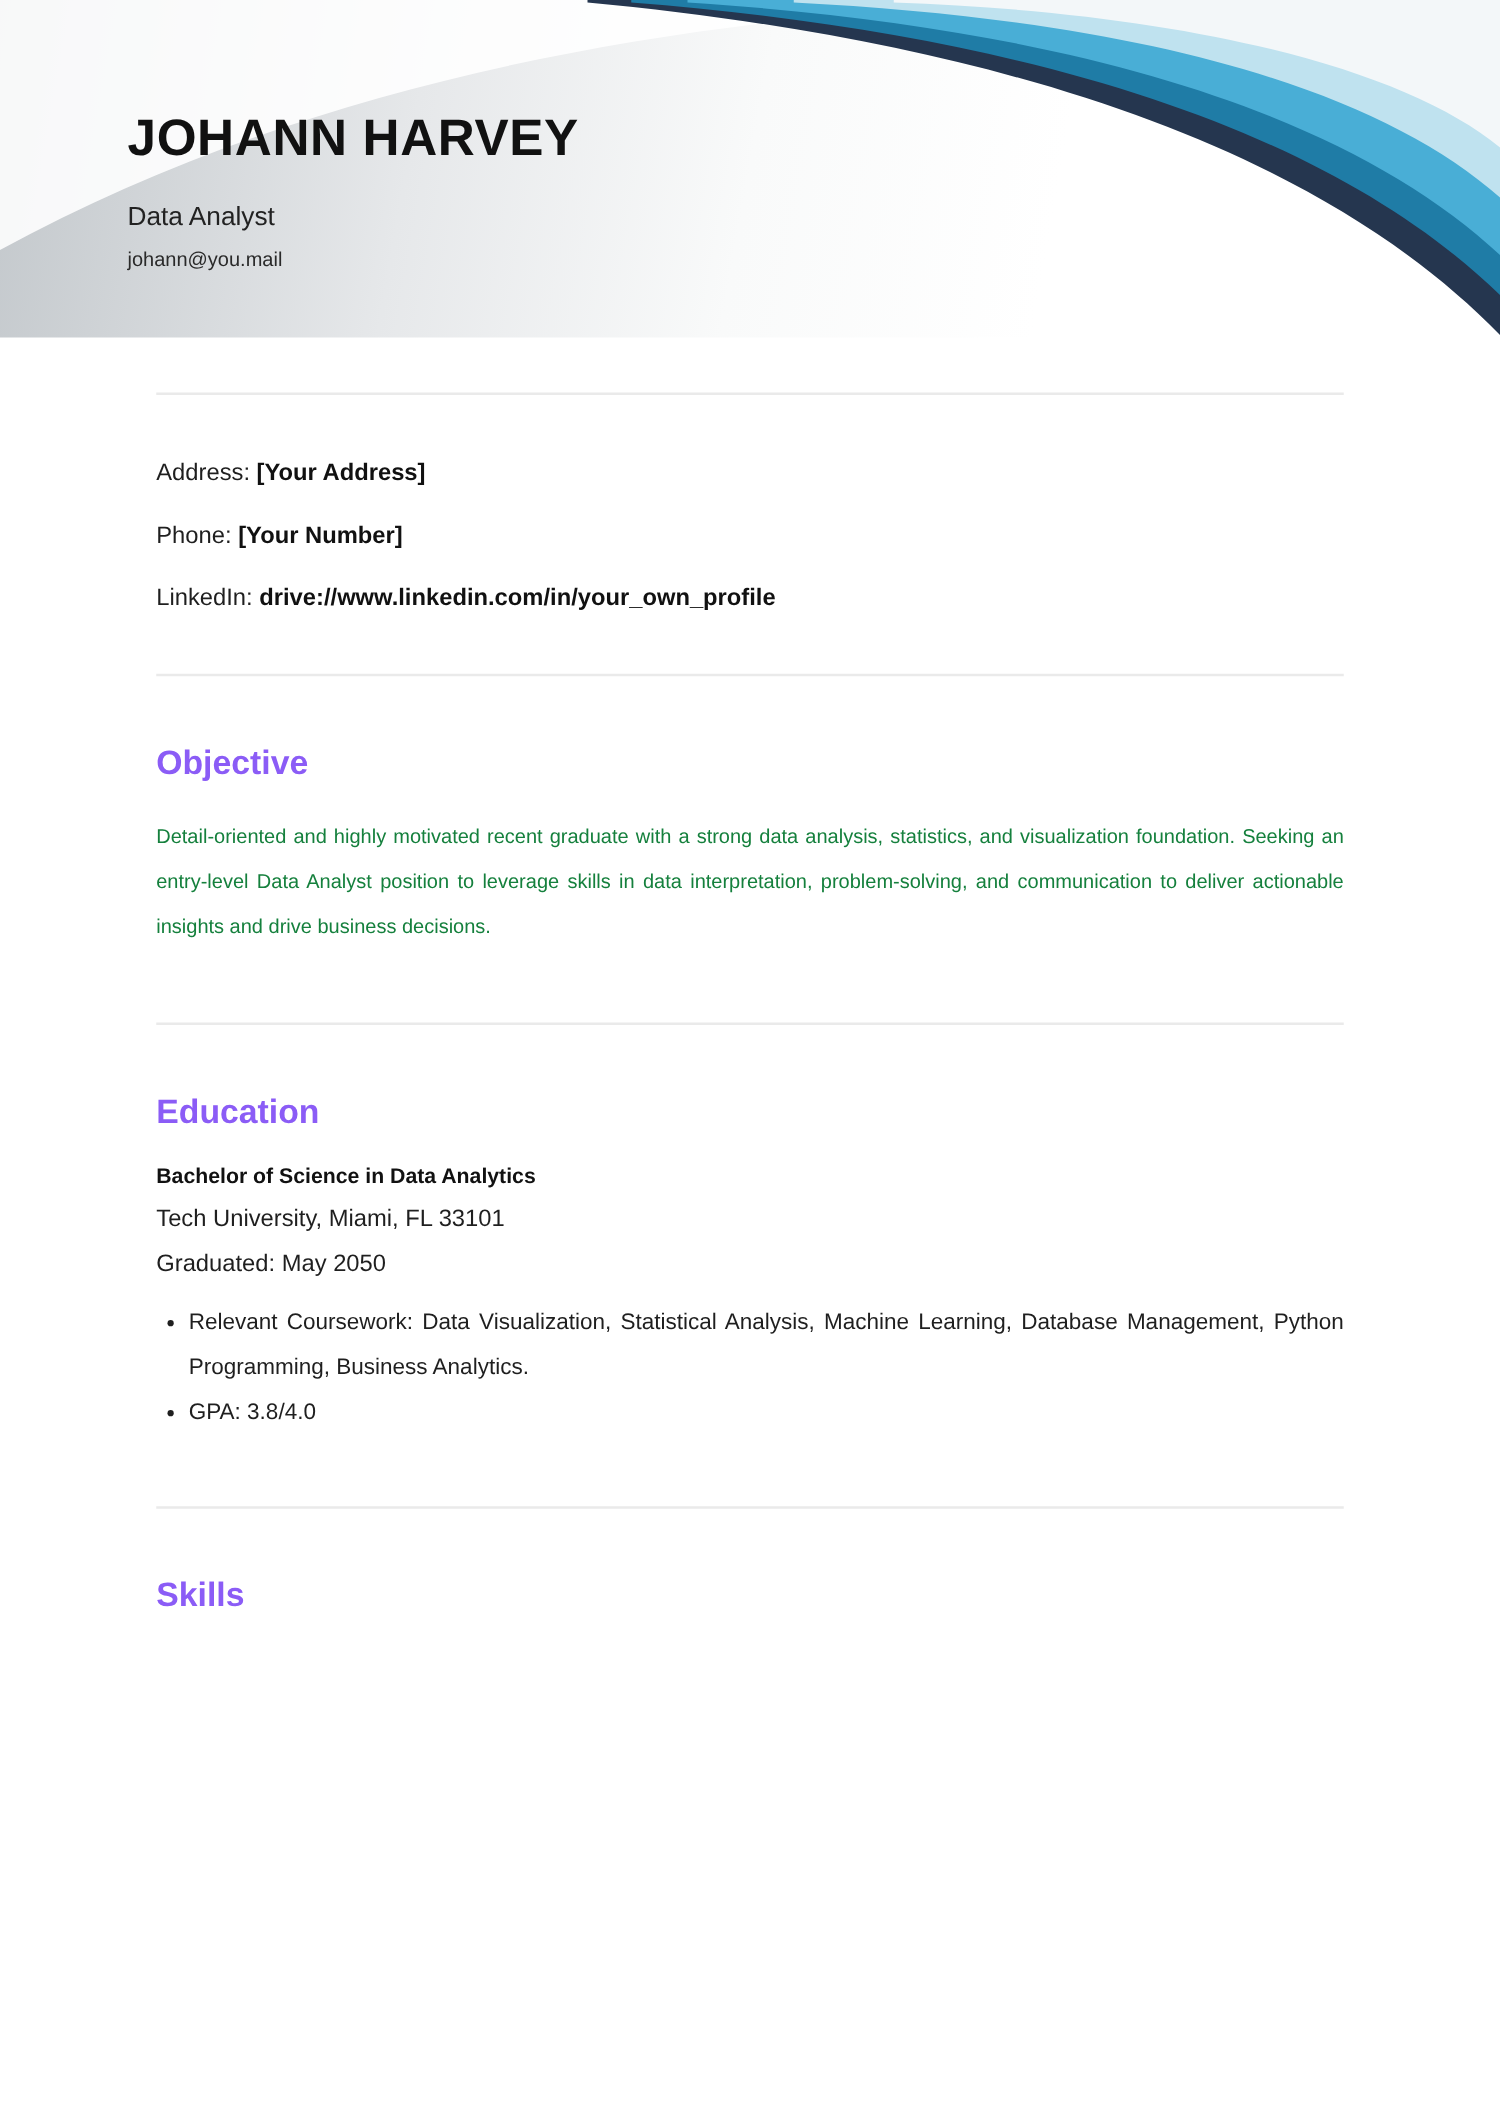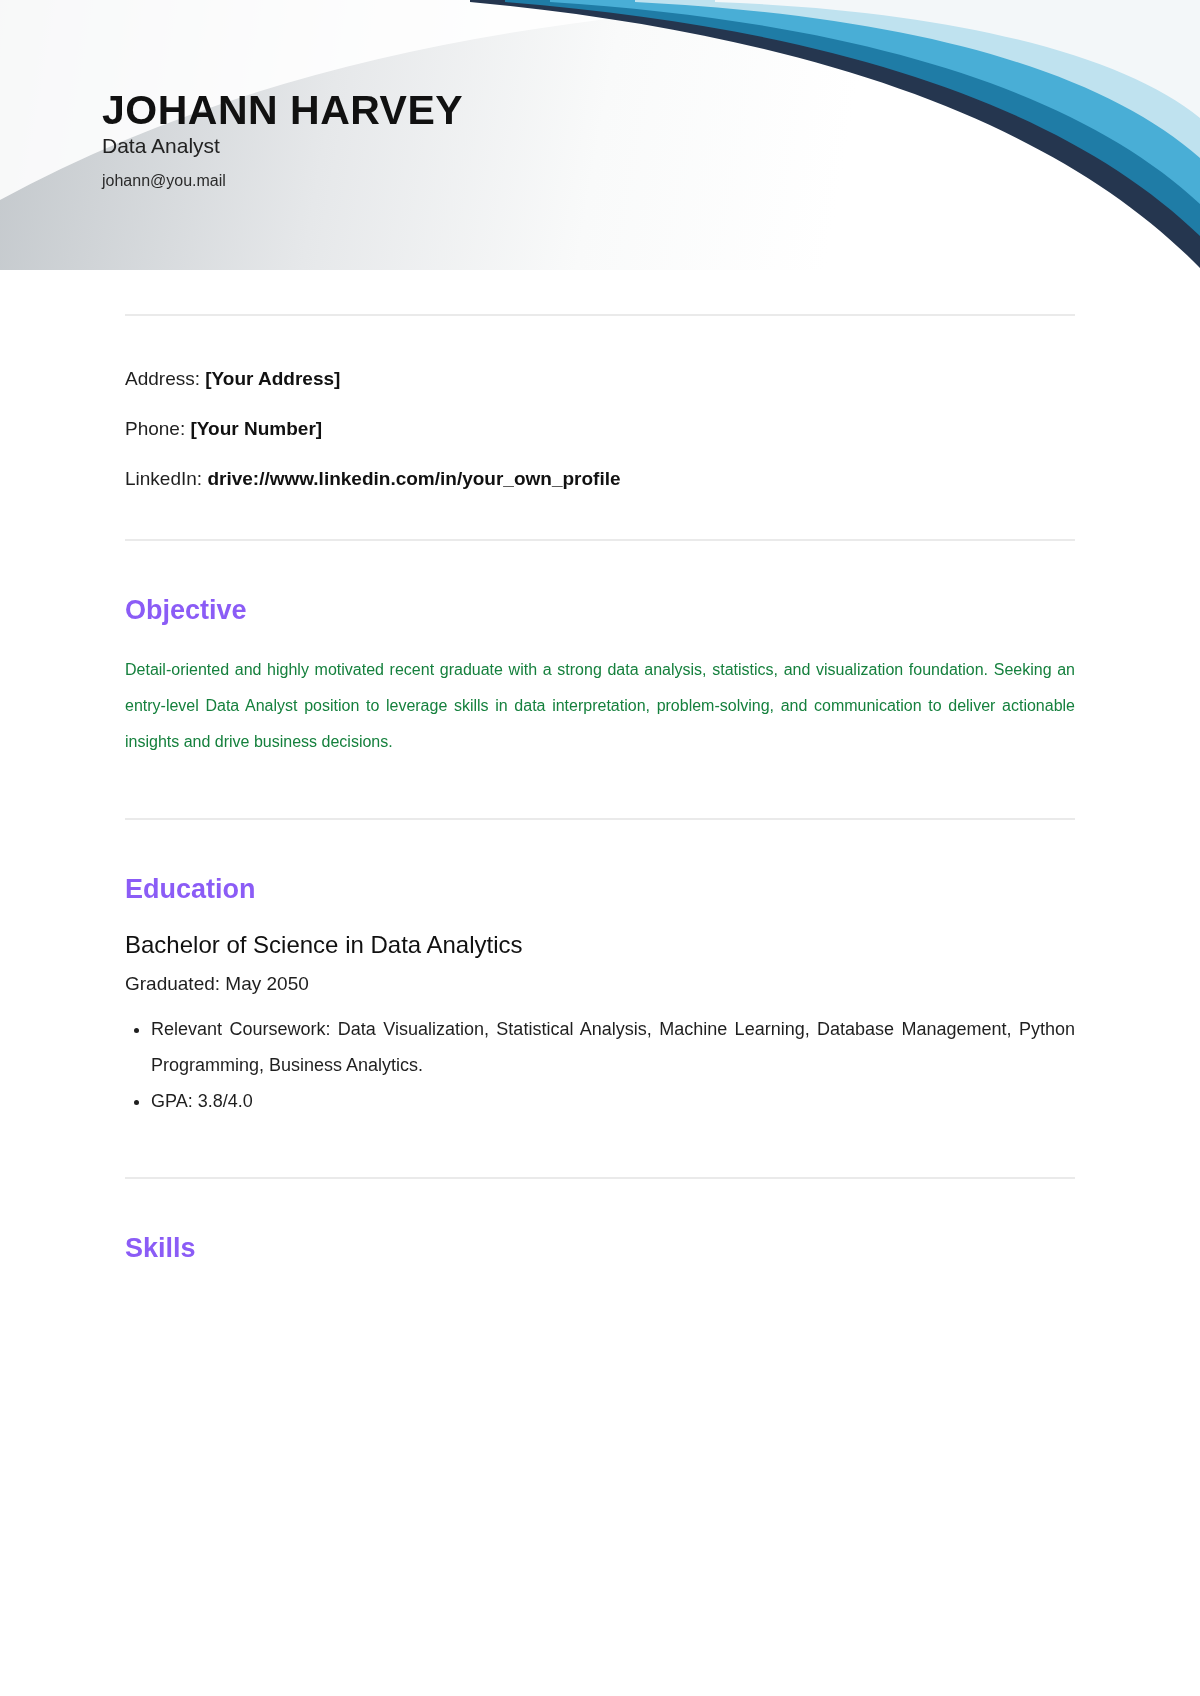--- a/index.html
+++ b/index.html
@@ -40,20 +40,21 @@
     z-index: 2;
   }
   .person-name {
     margin-top: 84px;
     font-size: 41px;
     font-weight: 800;
     letter-spacing: 0.5px;
     color: #111111;
   }
   .person-role {
+    margin-top: 28px;
     font-size: 21px;
     color: #222222;
   }
   .person-email {
     margin-top: 14px;
     font-size: 16px;
     color: #2a2a2a;
   }
 
   
@@ -95,22 +96,22 @@
   .objective-text {
     margin-top: 26px;
     font-size: 16px;
     line-height: 36px;
     text-align: justify;
     color: #15803d;
   }
 
   .edu-degree {
     margin-top: 26px;
-    font-size: 24px;
-    font-weight: 400;
+    font-size: 17px;
+    font-weight: 700;
     color: #111;
   }
   .edu-line {
     margin-top: 14px;
     font-size: 19px;
     color: #1f1f1f;
   }
   .edu-bullets {
     margin-top: 16px;
     padding-left: 26px;
@@ -171,20 +172,21 @@
 
     <hr class="divider d2">
 
     <h2 class="section-heading">Objective</h2>
     <p class="objective-text">Detail-oriented and highly motivated recent graduate with a strong data analysis, statistics, and visualization foundation. Seeking an entry-level Data Analyst position to leverage skills in data interpretation, problem-solving, and communication to deliver actionable insights and drive business decisions.</p>
 
     <hr class="divider d3">
 
     <h2 class="section-heading">Education</h2>
     <div class="edu-degree">Bachelor of Science in Data Analytics</div>
+    <div class="edu-line">Tech University, Miami, FL 33101</div>
     <div class="edu-line">Graduated: May 2050</div>
     <ul class="edu-bullets">
       <li>Relevant Coursework: Data Visualization, Statistical Analysis, Machine Learning, Database Management, Python Programming, Business Analytics.</li>
       <li>GPA: 3.8/4.0</li>
     </ul>
 
     <hr class="divider d4">
 
     <h2 class="section-heading">Skills</h2>
 

